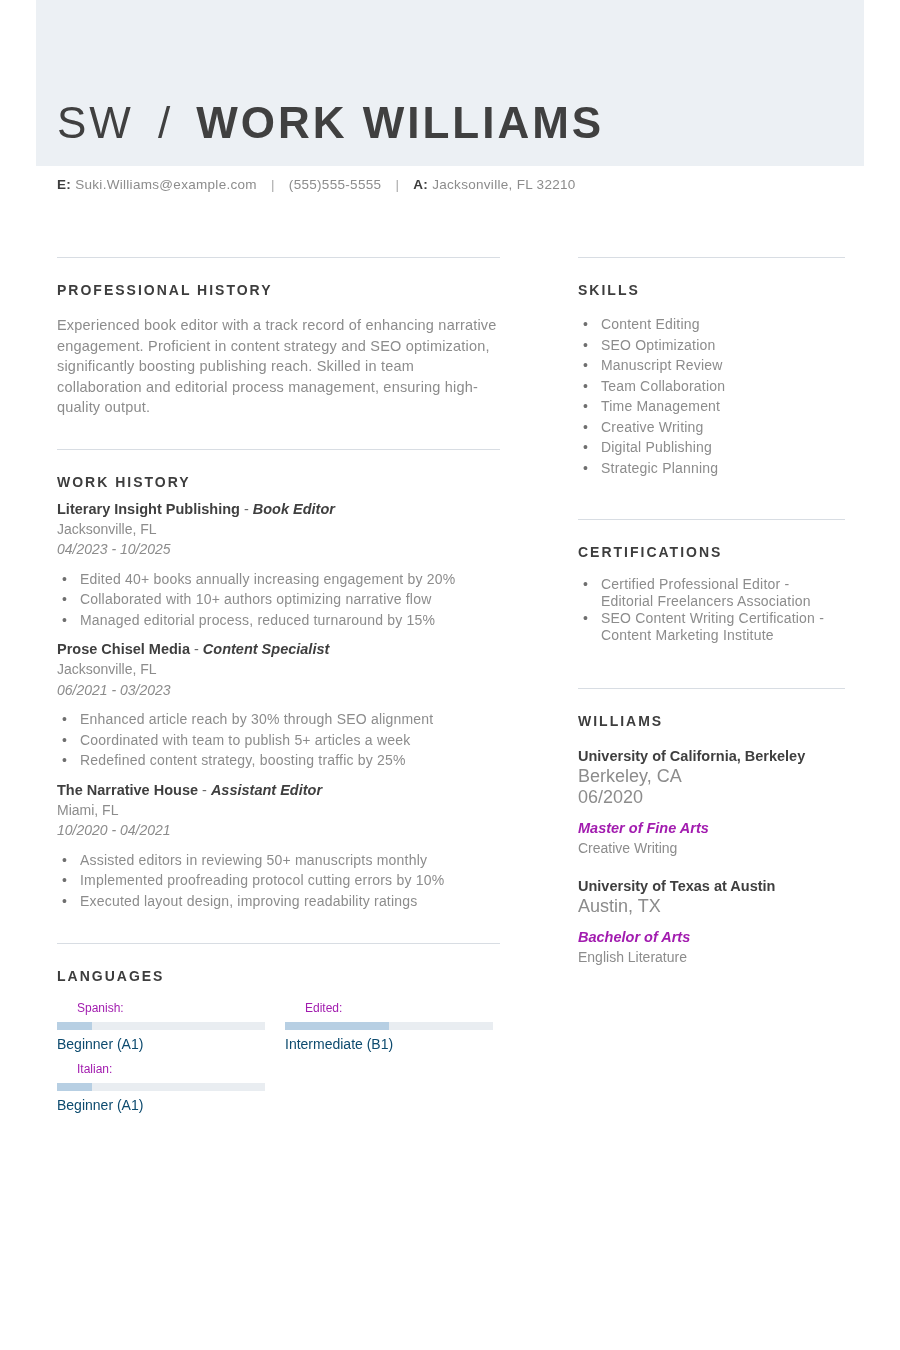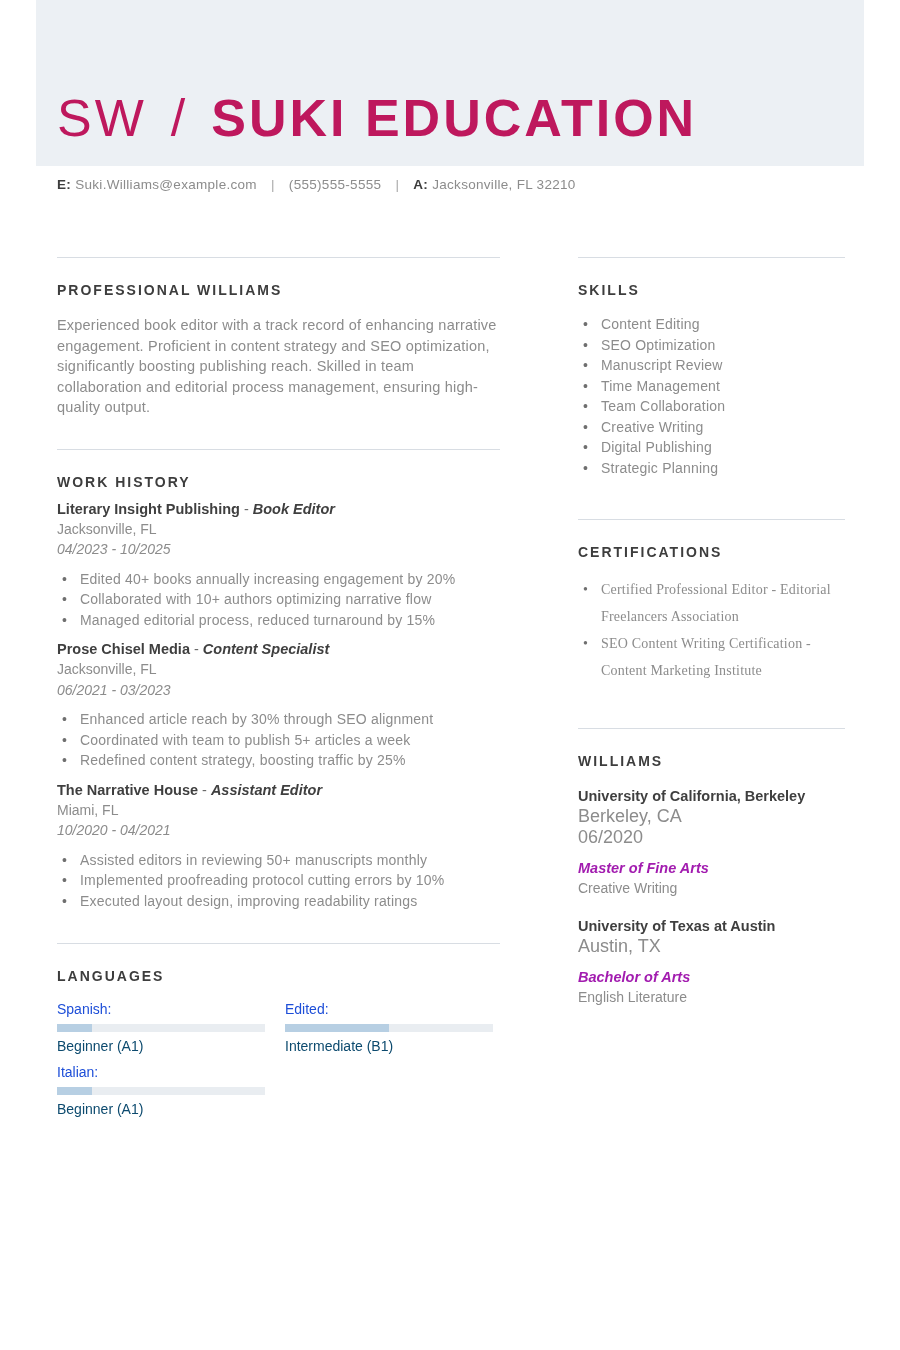--- a/index.html
+++ b/index.html
@@ -12,21 +12,21 @@
   .page { position: relative; width: 900px; height: 1350px; background: #ffffff; overflow: hidden; }
 
   
   .band {
     position: absolute; left: 36px; top: 0; width: 828px; height: 166px;
     background: #ecf0f4;
   }
   .name-line {
     position: absolute; left: 21px; bottom: 18px;
     display: flex; align-items: baseline;
-    color: #be185d; font-size: 52px; letter-spacing: 2px;
+    color: #404040; font-size: 44px; letter-spacing: 2px;
   }
   .initials { font-weight: 400; letter-spacing: 3px; }
   .slash { font-weight: 300; margin: 0 24px; }
   .full-name { font-weight: 700; letter-spacing: 3px; }
 
   
   .contact {
     position: absolute; left: 57px; top: 177px;
     font-size: 13.5px; color: #8c8c8c; letter-spacing: 0.3px;
   }
@@ -72,67 +72,67 @@
     content: "\2022"; position: absolute; left: 5px; top: 0; color: #6f6f6f;
   }
 
   
   .col-left hr.rule.lang-rule { margin-top: 32px; }
   .lang-grid {
     margin-top: 17px;
     display: grid; grid-template-columns: 208px 208px; column-gap: 20px; row-gap: 10px;
   }
   .lang-item { width: 208px; }
-  .lang-name { font-size: 14px; color: #1d4ed8; }
+  .lang-name { font-size: 12px; color: #a21caf; margin-left: 20px; }
   .lang-bar { margin-top: 7px; width: 100%; height: 8px; background: #e9edf1; }
   .lang-fill { height: 100%; background: #b7cfe3; }
   .lang-level { margin-top: 6px; font-size: 14px; color: #0c4a6e; }
 
   
   .col-right ul.bullets { margin-top: 16px; }
   .col-right hr.rule.cert-rule { margin-top: 41px; }
   .col-right hr.rule.edu-rule { margin-top: 44px; }
-  ul.bullets.certs li { margin-bottom: 0; line-height: 27px; font-family: Liberation Serif, serif; }
+  ul.bullets.certs li { margin-bottom: 0; line-height: 17px; }
 
   .edu-head { margin-top: 30px; }
   .school { margin-top: 17px; }
   .school-name { font-size: 14.5px; font-weight: 700; color: #3f3f3f; line-height: 20px; }
   .school-loc, .school-date { font-size: 18px; color: #8c8c8c; line-height: 20.5px; }
   .degree-block { margin-top: 11px; }
   .degree { font-size: 14.5px; font-weight: 700; font-style: italic; color: #a21caf; line-height: 20px; }
   .field { font-size: 14px; color: #8c8c8c; line-height: 20.5px; }
 </style>
 </head>
 <body>
 
 <div class="page">
 
   <div class="band">
     <div class="name-line">
       <span class="initials">SW</span>
       <span class="slash">/</span>
-      <span class="full-name">SUKI EDUCATION</span>
+      <span class="full-name">WORK WILLIAMS</span>
     </div>
   </div>
 
   <div class="contact">
     <b>E:</b>
     <span>Suki.Williams@example.com</span>
     <span class="sep">|</span>
     <span>(555)555-5555</span>
     <span class="sep">|</span>
     <b>A:</b>
     <span>Jacksonville, FL 32210</span>
   </div>
 
   <div class="columns">
 
     <div class="col-left">
       <hr class="rule">
-      <h2 class="sec">PROFESSIONAL WILLIAMS</h2>
+      <h2 class="sec">PROFESSIONAL HISTORY</h2>
       <p class="summary-text">Experienced book editor with a track record of enhancing narrative engagement. Proficient in content strategy and SEO optimization, significantly boosting publishing reach. Skilled in team collaboration and editorial process management, ensuring high-quality output.</p>
 
       <hr class="rule mid">
       <h2 class="sec">WORK HISTORY</h2>
 
       <div class="job">
         <div class="job-head">
           <span class="job-company">Literary Insight Publishing</span><span class="job-sep">-</span><span class="job-role">Book Editor</span>
         </div>
         <div class="job-loc">Jacksonville, FL</div>
@@ -198,22 +198,22 @@
       </div>
     </div>
 
     <div class="col-right">
       <hr class="rule">
       <h2 class="sec">SKILLS</h2>
       <ul class="bullets">
         <li>Content Editing</li>
         <li>SEO Optimization</li>
         <li>Manuscript Review</li>
+        <li>Team Collaboration</li>
         <li>Time Management</li>
-        <li>Team Collaboration</li>
         <li>Creative Writing</li>
         <li>Digital Publishing</li>
         <li>Strategic Planning</li>
       </ul>
 
       <hr class="rule cert-rule">
       <h2 class="sec">CERTIFICATIONS</h2>
       <ul class="bullets certs">
         <li>Certified Professional Editor - Editorial Freelancers Association</li>
         <li>SEO Content Writing Certification - Content Marketing Institute</li>

